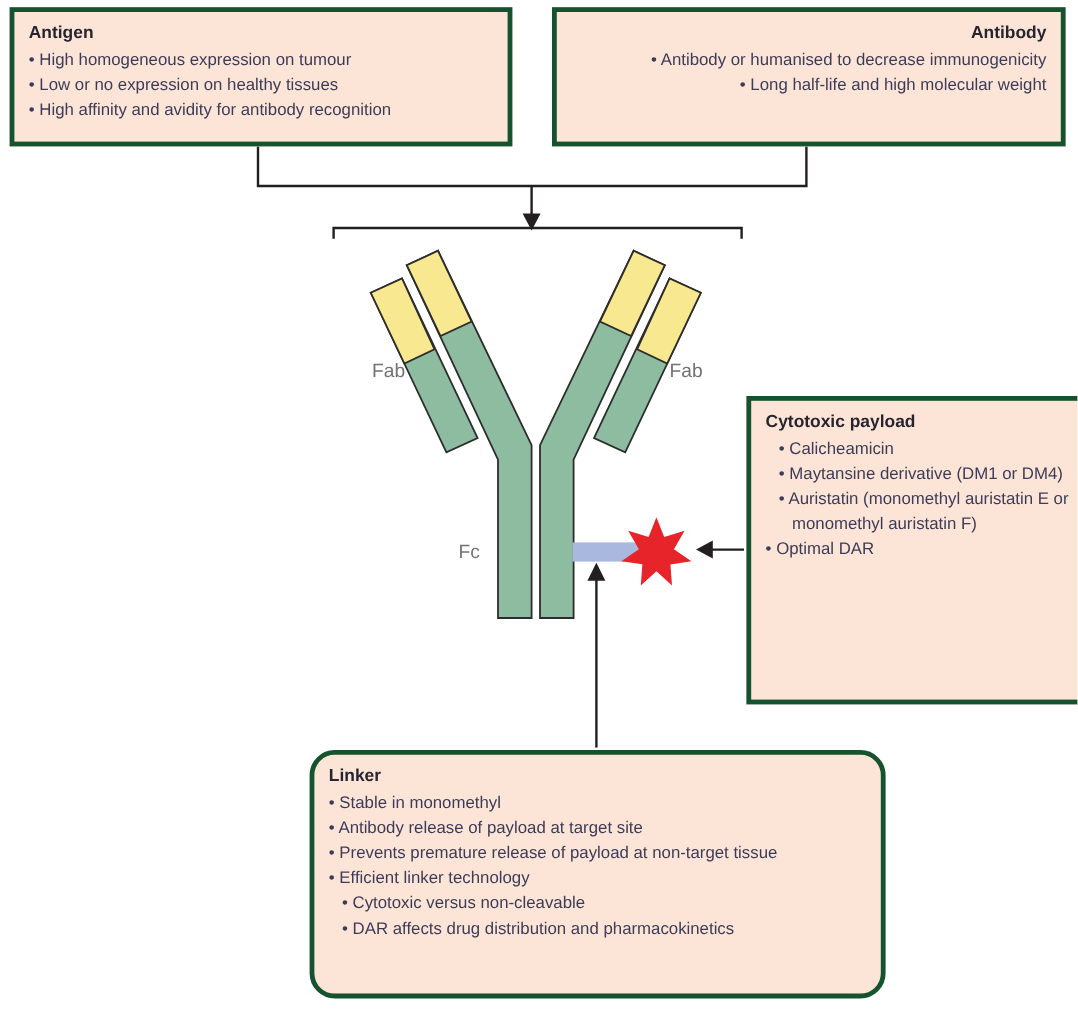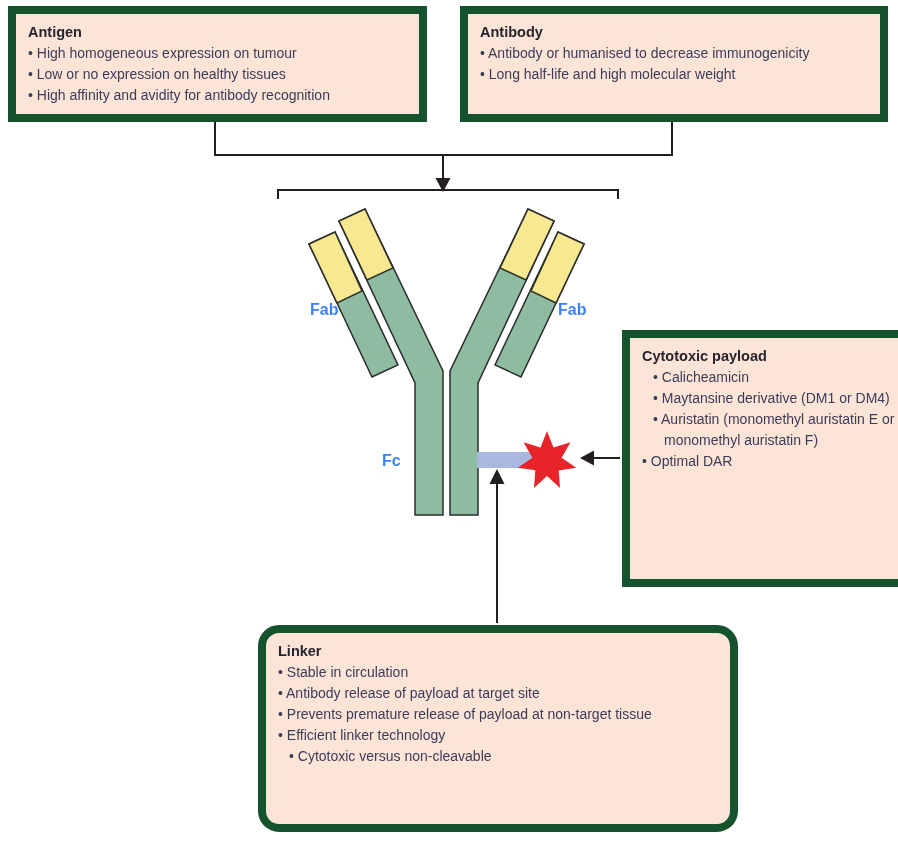--- a/index.html
+++ b/index.html
@@ -2,32 +2,32 @@
 <html><head>
 <meta charset="utf-8">
 <style>
   html,body{margin:0;padding:0;background:#ffffff;}
   .canvas{
     position:relative;width:898px;height:841px;background:#ffffff;
     font-family:"Liberation Sans", sans-serif;overflow:hidden;
   }
   .art{position:absolute;left:0;top:0;width:898px;height:841px;}
   .box{
-    position:absolute;background:#fce5d7;border:8px solid #14532d;
+    position:absolute;background:#fce5d7;border:4px solid #14532d;
     padding:8px 12px 8px 12px;box-sizing:border-box;color:#3c3b58;
     font-size:14px;line-height:21px;
   }
   .box-title{font-weight:bold;color:#26242e;font-size:14.5px;line-height:21px;}
   .line{padding-left:11px;text-indent:-11px;}
   .indent-2{margin-left:11px;}
   .box-antigen{left:8px;top:6px;width:419px;height:116px;}
-  .box-antibody{left:460px;top:6px;width:428px;height:116px;}
+  .box-antibody{left:460px;top:6px;width:428px;height:116px;text-align:right;}
   .box-payload{left:622px;top:330px;width:308px;height:257px;}
   .box-linker{left:258px;top:625px;width:480px;height:207px;border-radius:21px;}
-  .shape-label{position:absolute;color:#3b82f6;font-size:16px;font-weight:700;}
+  .shape-label{position:absolute;color:#737373;font-size:16px;font-weight:400;}
   .lbl-fab-left{left:310px;top:301px;}
   .lbl-fab-right{left:558px;top:301px;}
   .lbl-fc{left:382px;top:452px;}
 </style>
 </head>
 <body>
 
 <div class="canvas">
 
   <svg class="art" viewBox="0 0 898 841">
@@ -75,24 +75,25 @@
   <div class="box box-payload">
     <div class="box-title">Cytotoxic payload</div>
     <div class="line indent-2">• Calicheamicin</div>
     <div class="line indent-2">• Maytansine derivative (DM1 or DM4)</div>
     <div class="line indent-2">• Auristatin (monomethyl auristatin E or monomethyl auristatin F)</div>
     <div class="line">• Optimal DAR</div>
   </div>
 
   <div class="box box-linker">
     <div class="box-title">Linker</div>
-    <div class="line">• Stable in circulation</div>
+    <div class="line">• Stable in monomethyl</div>
     <div class="line">• Antibody release of payload at target site</div>
     <div class="line">• Prevents premature release of payload at non-target tissue</div>
     <div class="line">• Efficient linker technology</div>
     <div class="line indent-2">• Cytotoxic versus non-cleavable</div>
+    <div class="line indent-2">• DAR affects drug distribution and pharmacokinetics</div>
   </div>
 
   <div class="shape-label lbl-fab-left">Fab</div>
   <div class="shape-label lbl-fab-right">Fab</div>
   <div class="shape-label lbl-fc">Fc</div>
 
 </div>
 
 </body></html>

